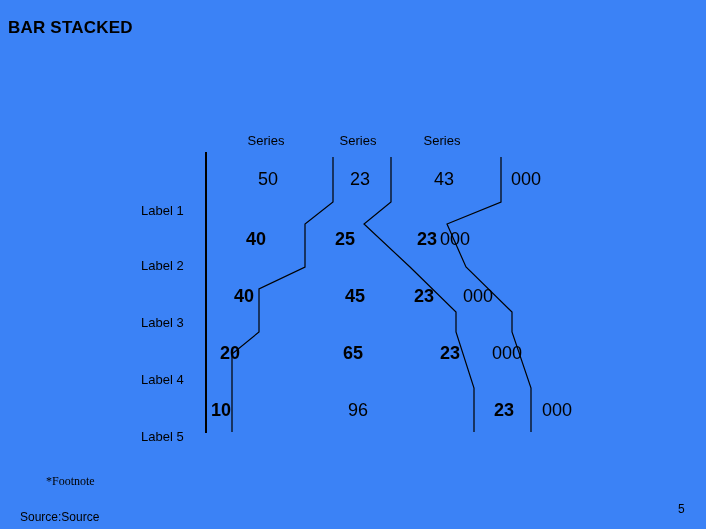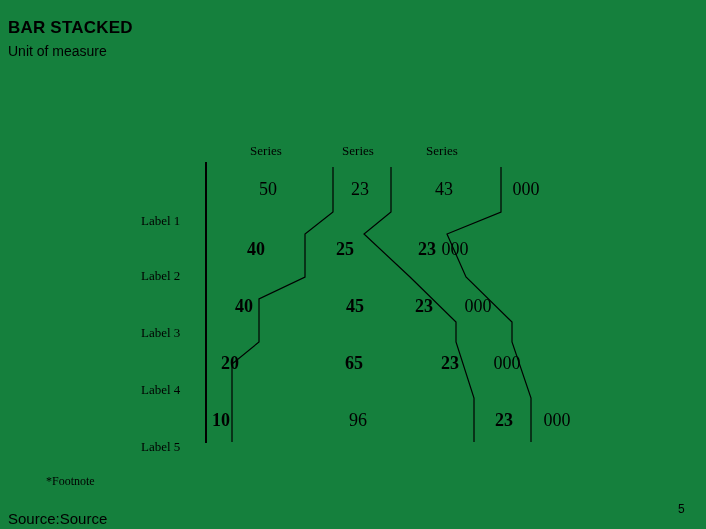--- a/index.html
+++ b/index.html
@@ -8,21 +8,21 @@
     background: #ffffff;
   }
   body {
     font-family: "Liberation Sans", sans-serif;
     color: #000000;
   }
   #slide {
     position: relative;
     width: 706px;
     height: 529px;
-    background: #15803d;
+    background: #3b82f6;
     overflow: hidden;
   }
   .title {
     position: absolute;
     left: 8px;
     top: 18px;
     font-size: 17px;
     font-weight: bold;
     letter-spacing: 0.2px;
     color: #000000;
@@ -41,43 +41,42 @@
     position: absolute;
     left: 46px;
     top: 474px;
     font-size: 12px;
     color: #000000;
     white-space: nowrap;
     font-family: Liberation Serif, serif;
   }
   .source {
     position: absolute;
-    left: 8px;
+    left: 20px;
     top: 510px;
-    font-size: 15px;
+    font-size: 12px;
     color: #000000;
     white-space: nowrap;
   }
   .pagenum {
     position: absolute;
     left: 678px;
     top: 502px;
     font-size: 12px;
     color: #000000;
     white-space: nowrap;
   }
 
   
   #chart {
     position: absolute;
     left: 0;
-    top: 12px;
+    top: 2px;
     width: 612px;
     height: 480px;
-    font-family: Liberation Serif, serif;
   }
   .axis {
     position: absolute;
     left: 205px;
     top: 150px;
     width: 2px;
     height: 281px;
     background: #000000;
   }
   .series-head {
@@ -113,21 +112,20 @@
     height: 480px;
     pointer-events: none;
   }
 </style>
 </head>
 <body>
 
 <div id="slide">
 
   <div class="title">BAR STACKED</div>
-  <div class="subtitle">Unit of measure</div>
 
   <div id="chart">
     <div class="axis"></div>
     <svg id="divider-svg" viewBox="0 0 706 480">
         <polyline points="333,155 333,200 305,222 305,265 259,287 259,330 232,352 232,430" fill="none" stroke="#000000" stroke-width="1.2"></polyline>
         <polyline points="391,155 391,200 364,222 410,265 410,265 456,310 456,330 474,386 474,430" fill="none" stroke="#000000" stroke-width="1.2"></polyline>
         <polyline points="501,155 501,200 447,222 447,222 466,265 466,265 512,310 512,330 531,386 531,430" fill="none" stroke="#000000" stroke-width="1.2"></polyline>
       </svg>
     <div id="series-heads">
         <div class="series-head" style="left: 240px; width: 52px;">Series</div>

